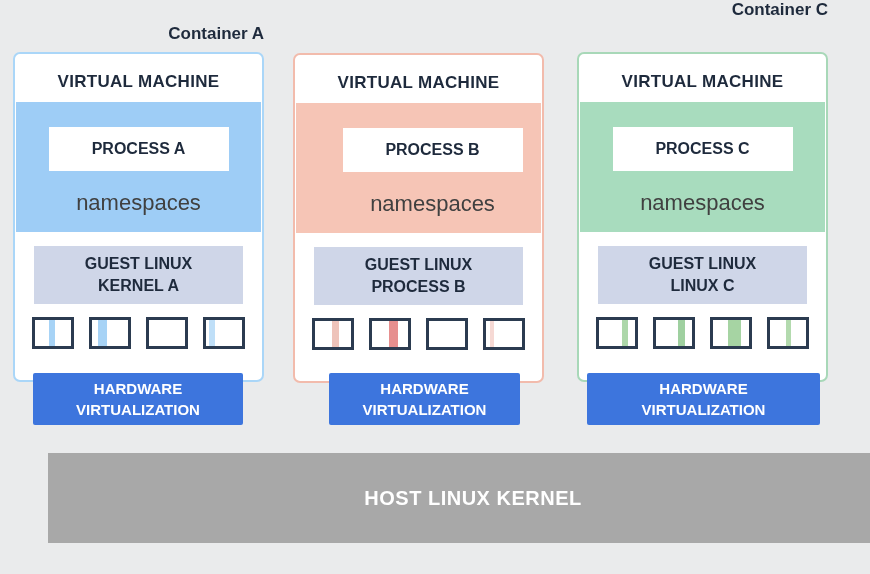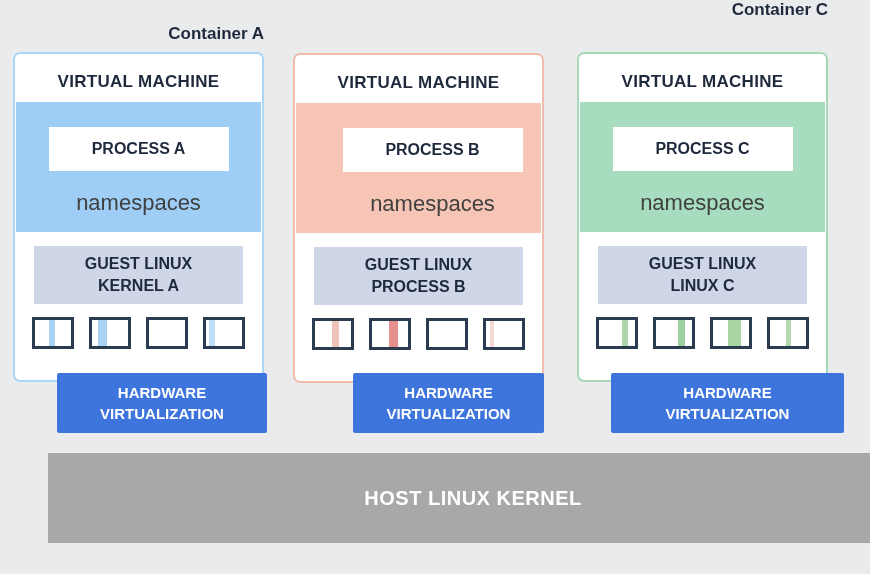--- a/index.html
+++ b/index.html
@@ -38,24 +38,24 @@
   }
 
   .slots-row { width:213px; margin:13px auto 0; display:flex; justify-content:space-between; }
   .slot {
     position:relative; width:42px; height:32px; box-sizing:border-box;
     border:3px solid #2b3b50; background:#ffffff; overflow:hidden;
   }
   .stripe { position:absolute; top:0; bottom:0; left:0; width:0; }
 
   .hw-box {
-    position:absolute; top:373px; height:60px; z-index:3; background:#3d75dd;
+    position:absolute; top:373px; height:52px; z-index:3; background:#3d75dd;
     color:#ffffff; font-weight:700; font-size:15px; line-height:21px;
     display:flex; flex-direction:column; align-items:center; justify-content:center;
-    border-radius:2px; text-align:right;margin-left:24px;
+    border-radius:2px; text-align:right;
   }
   .hw-a { left:33px;  width:210px; }
   .hw-b { left:329px; width:191px; }
   .hw-c { left:587px; width:233px; }
 
   .host-bar {
     position:absolute; left:48px; top:453px; width:810px; height:90px;
     background:#a8a8a8; display:flex; align-items:center; justify-content:center;
     color:#ffffff; font-weight:700; font-size:20px; letter-spacing:0.5px;padding-left:20px;
   }

